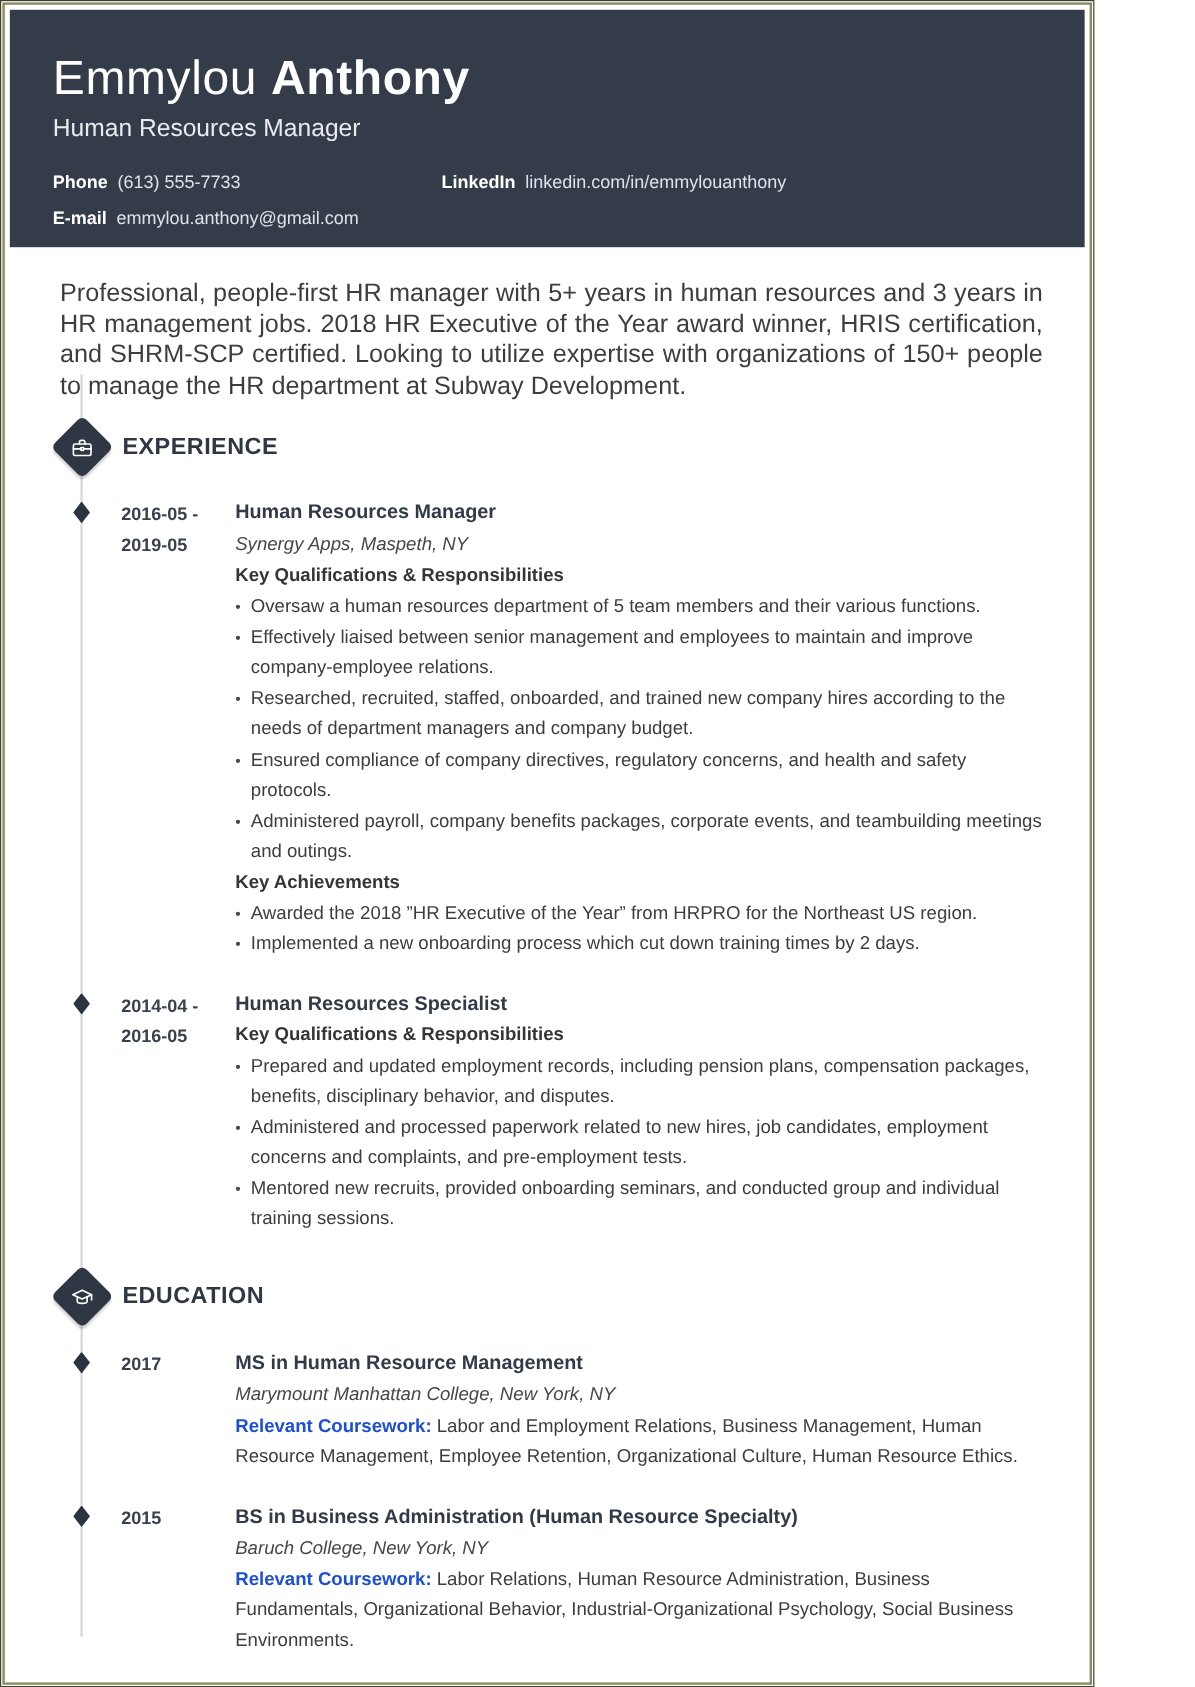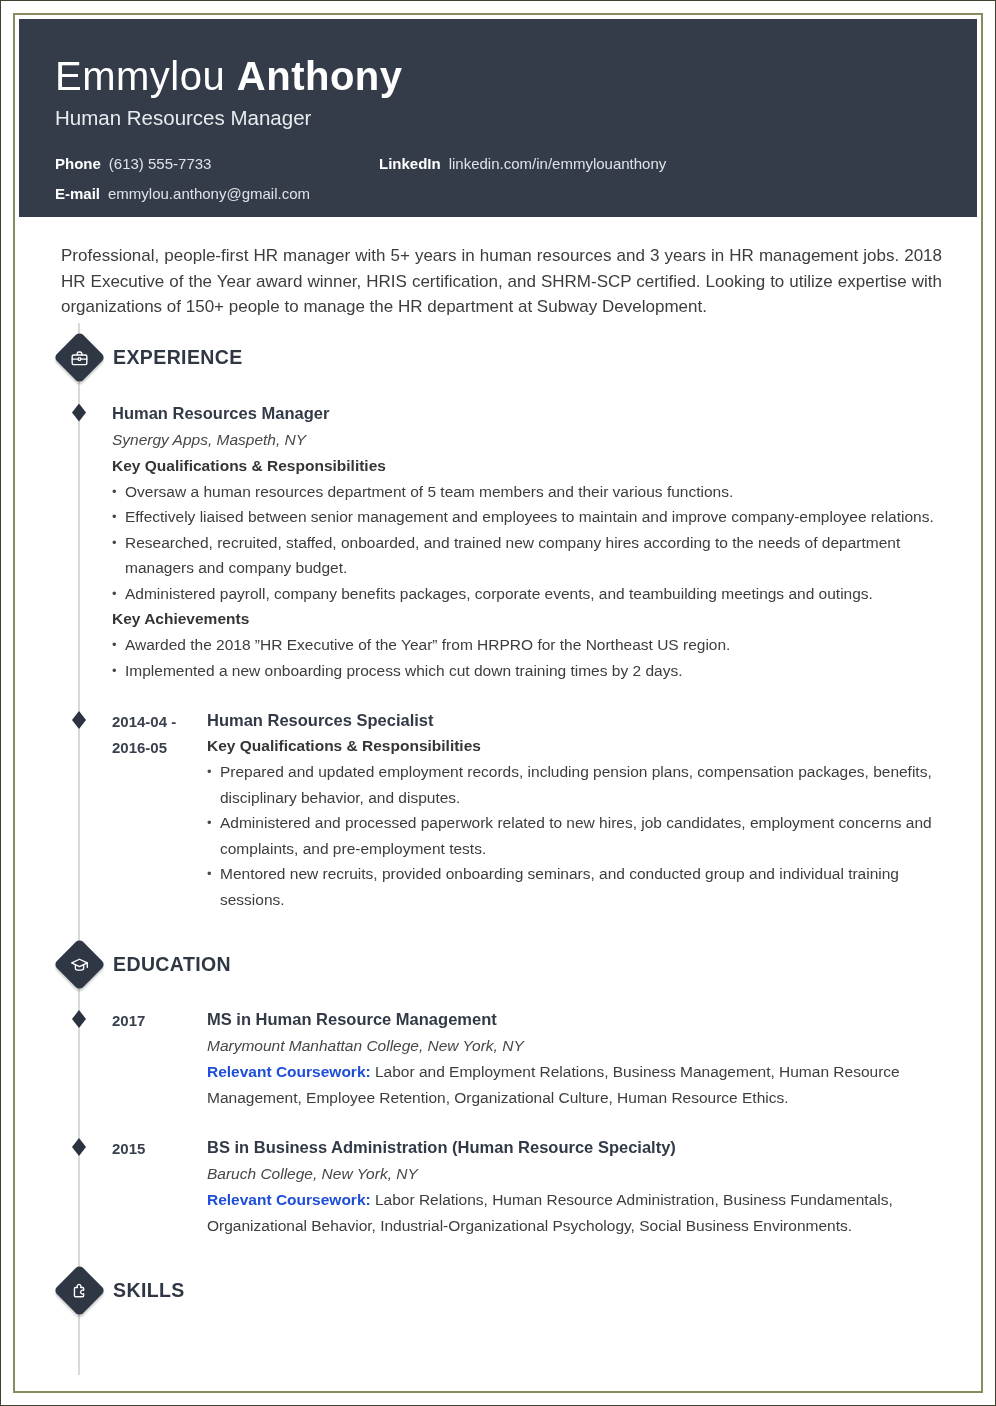--- a/index.html
+++ b/index.html
@@ -1,32 +1,32 @@
 <!DOCTYPE html>
 <html><head>
 <meta charset="utf-8">
 <style>
   html,body{margin:0;padding:0;background:#ffffff;}
   body{font-family:"Liberation Sans","DejaVu Sans",sans-serif;}
-  .frame-outer{width:996px;height:1406px;box-sizing:border-box;border:1px solid #40402f;background:#fff;padding:12px;}
+  .frame-outer{width:912px;height:1406px;box-sizing:border-box;border:1px solid #40402f;background:#fff;padding:1px;}
   .frame-gold{height:100%;box-sizing:border-box;border:2px solid #8b8b62;padding:4px;background:#fff;}
   .page{height:100%;position:relative;background:#fff;overflow:hidden;}
 
   
   .hdr{background:#343c4a;color:#fff;padding:34px 36px 24px 36px;box-sizing:border-box;height:198px;}
   .name{font-size:40px;line-height:46px;font-weight:400;letter-spacing:0.5px;}
   .name b{font-weight:700;}
   .job-sub{font-size:20.5px;line-height:26px;color:#e9ecef;margin-top:6px;font-weight:400;}
   .contacts{margin-top:24px;display:grid;grid-template-columns:324px auto;grid-row-gap:13px;font-size:15px;}
   .contact{white-space:nowrap;}
   .clabel{font-weight:700;color:#ffffff;margin-right:8px;}
   .cvalue{color:#dfe3e8;}
 
   
-  .summary{margin:26px 35px 0 42px;font-size:17px;line-height:25.5px;color:#3d3d3d;text-align:justify;}
+  .summary{margin:26px 35px 0 42px;font-size:21px;line-height:25.5px;color:#3d3d3d;text-align:justify;}
 
   
   .tline{position:absolute;left:59px;top:304px;width:2px;height:1052px;background:#d9d9d9;}
 
   
   .sec-head{position:relative;display:flex;align-items:center;height:56px;}
   .sec-exp{margin-top:10px;}
   .ico-wrap{width:54px;height:54px;margin-left:33px;display:flex;align-items:center;justify-content:center;flex-shrink:0;}
   .ico-diamond{width:37px;height:37px;background:#2f3744;border-radius:5px;transform:rotate(45deg);display:flex;align-items:center;justify-content:center;box-shadow:2px 2px 2px rgba(0,0,0,0.18);}
   .ico-diamond svg{transform:rotate(-45deg);}
@@ -82,28 +82,33 @@
               <path d="M4 13 h6.7 M13.3 13 H20"></path>
               <rect x="10.7" y="11.7" width="2.6" height="2.6" rx="0.5"></rect>
             </svg>
           </div>
         </div>
         <div class="sec-title">EXPERIENCE</div>
       </div>
       <div>
           <div class="entry">
             <span class="marker"></span>
+            <div class="date-col">
+              <div>2016-05 -</div>
+              <div>2019-05</div>
+            </div>
             <div class="entry-body">
               <h3 class="entry-title">Human Resources Manager</h3>
               <div class="entry-subtitle">Synergy Apps, Maspeth, NY</div>
               <div class="entry-heading">Key Qualifications &amp; Responsibilities</div>
               <ul class="bullets">
                 <li>Oversaw a human resources department of 5 team members and their various functions.</li>
                 <li>Effectively liaised between senior management and employees to maintain and improve company-employee relations.</li>
                 <li>Researched, recruited, staffed, onboarded, and trained new company hires according to the needs of department managers and company budget.</li>
+                <li>Ensured compliance of company directives, regulatory concerns, and health and safety protocols.</li>
                 <li>Administered payroll, company benefits packages, corporate events, and teambuilding meetings and outings.</li>
               </ul>
               <div class="entry-heading">Key Achievements</div>
               <ul class="bullets">
                 <li>Awarded the 2018 ”HR Executive of the Year” from HRPRO for the Northeast US region.</li>
                 <li>Implemented a new onboarding process which cut down training times by 2 days.</li>
               </ul>
             </div>
           </div>
           <div class="entry">

